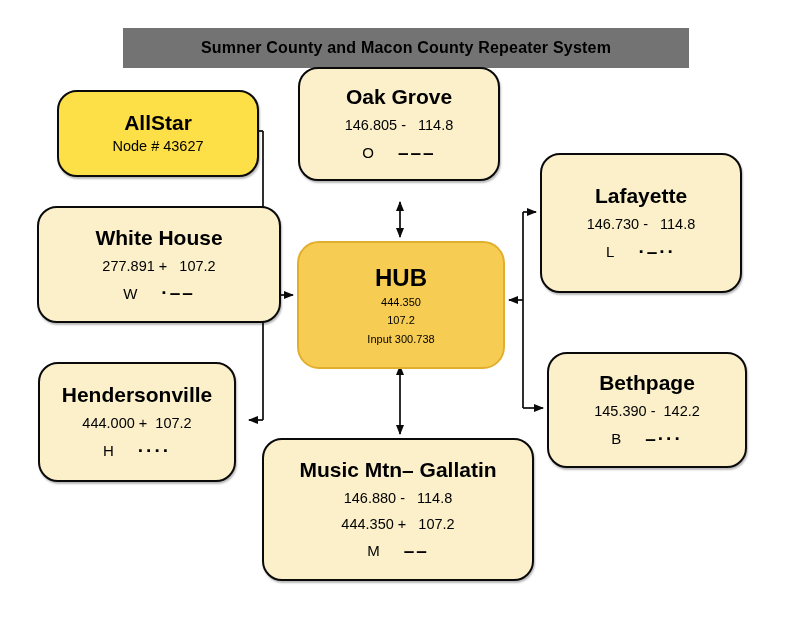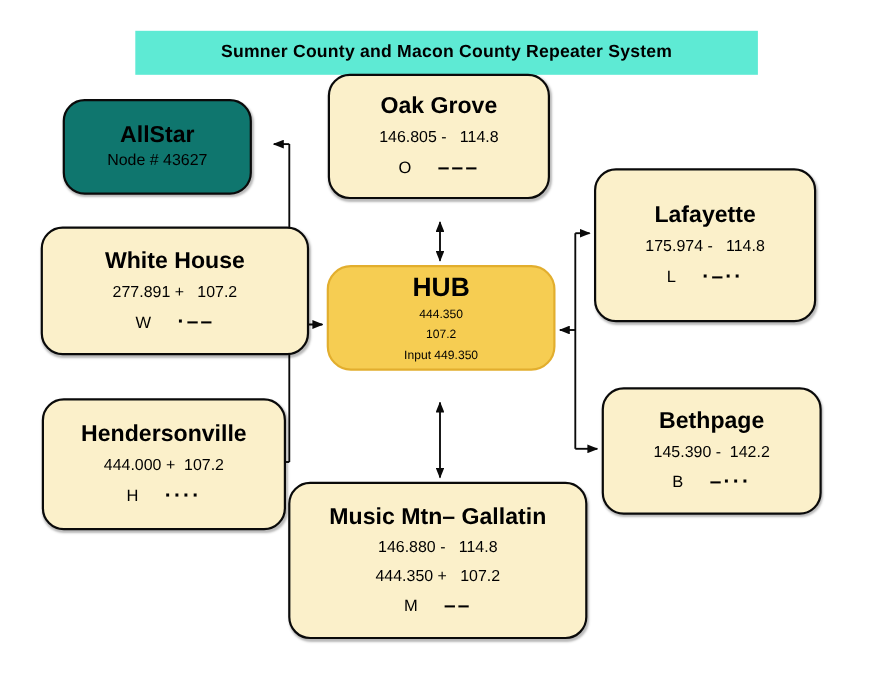--- a/index.html
+++ b/index.html
@@ -2,47 +2,47 @@
 <html><head>
 <meta charset="utf-8">
 <style>
   html,body { margin:0; padding:0; background:#ffffff; }
   .canvas {
     position:relative; width:800px; height:618px; background:#ffffff;
     font-family:"Liberation Sans", sans-serif; color:#000; overflow:hidden;
   }
   .banner {
     position:absolute; left:123px; top:28px; width:566px; height:40px;
-    background:#5eead4; display:flex; align-items:center; justify-content:center;
+    background:#737373; display:flex; align-items:center; justify-content:center;
     font-weight:bold; font-size:16px; letter-spacing:0.2px;
   }
   .node {
     position:absolute; box-sizing:border-box;
     background:#FBF0CA; border:2px solid #0a0a0a; border-radius:20px;
     display:flex; flex-direction:column; align-items:center; justify-content:center;
     gap:10px; box-shadow:1px 2px 2px rgba(0,0,0,0.28);
   }
   .node .title { font-weight:bold; font-size:21px; line-height:1.05; }
   .node .line  { font-size:14.5px; white-space:pre; line-height:1.05; }
   .morse { display:flex; align-items:center; gap:24px; height:18px; }
   .morse-letter { font-size:15px; }
   .morse-code { font-weight:bold; font-size:19px; letter-spacing:2px; line-height:10px; }
 
-  .n-allstar { left:57px;  top:90px;  width:172px; height:87px;  background:#0f766e; gap:5px; }
+  .n-allstar { left:57px;  top:90px;  width:202px; height:87px;  background:#fde047; gap:5px; }
   .n-oakgrove { left:298px; top:67px;  width:202px; height:114px; }
   .n-lafayette { left:540px; top:153px; width:202px; height:140px; }
   .n-whitehouse { left:37px;  top:206px; width:244px; height:117px; }
   .n-hub {
-    left:297px; top:241px; width:208px; height:96px;
+    left:297px; top:241px; width:208px; height:128px;
     background:#F6CD52; border:2.5px solid #E2AE2E; border-radius:22px; gap:7px;
     box-shadow:none;
   }
   .n-hub .title { font-size:24px; }
   .n-hub .line { font-size:11px; }
-  .n-hendersonville { left:38px;  top:362px; width:222px; height:120px;align-items:center; }
+  .n-hendersonville { left:38px;  top:362px; width:198px; height:120px;align-items:center; }
   .n-bethpage { left:547px; top:352px; width:200px; height:116px; }
   .n-musicmtn { left:262px; top:438px; width:272px; height:143px; }
 
   .connectors { position:absolute; left:0; top:0; width:800px; height:618px; pointer-events:none; }
   .connectors line { stroke:#0a0a0a; stroke-width:1.7; }
 </style>
 </head>
 <body>
 
 <div class="canvas">
@@ -90,41 +90,41 @@
     <div class="title">Oak Grove</div>
     <div class="line">146.805 -   114.8</div>
     <div class="morse">
       <span class="morse-letter">O</span>
       <span class="morse-code">–––</span>
     </div>
   </div>
 
   <div class="node n-lafayette">
     <div class="title">Lafayette</div>
-    <div class="line">175.974 -   114.8</div>
+    <div class="line">146.730 -   114.8</div>
     <div class="morse">
       <span class="morse-letter">L</span>
       <span class="morse-code">·–··</span>
     </div>
   </div>
 
   <div class="node n-whitehouse">
     <div class="title">White House</div>
     <div class="line">277.891 +   107.2</div>
     <div class="morse">
       <span class="morse-letter">W</span>
       <span class="morse-code">·––</span>
     </div>
   </div>
 
   <div class="node n-hub">
     <div class="title">HUB</div>
     <div class="line">444.350</div>
     <div class="line">107.2</div>
-    <div class="line">Input 449.350</div>
+    <div class="line">Input 300.738</div>
   </div>
 
   <div class="node n-hendersonville">
     <div class="title">Hendersonville</div>
     <div class="line">444.000 +  107.2</div>
     <div class="morse">
       <span class="morse-letter">H</span>
       <span class="morse-code">····</span>
     </div>
   </div>

